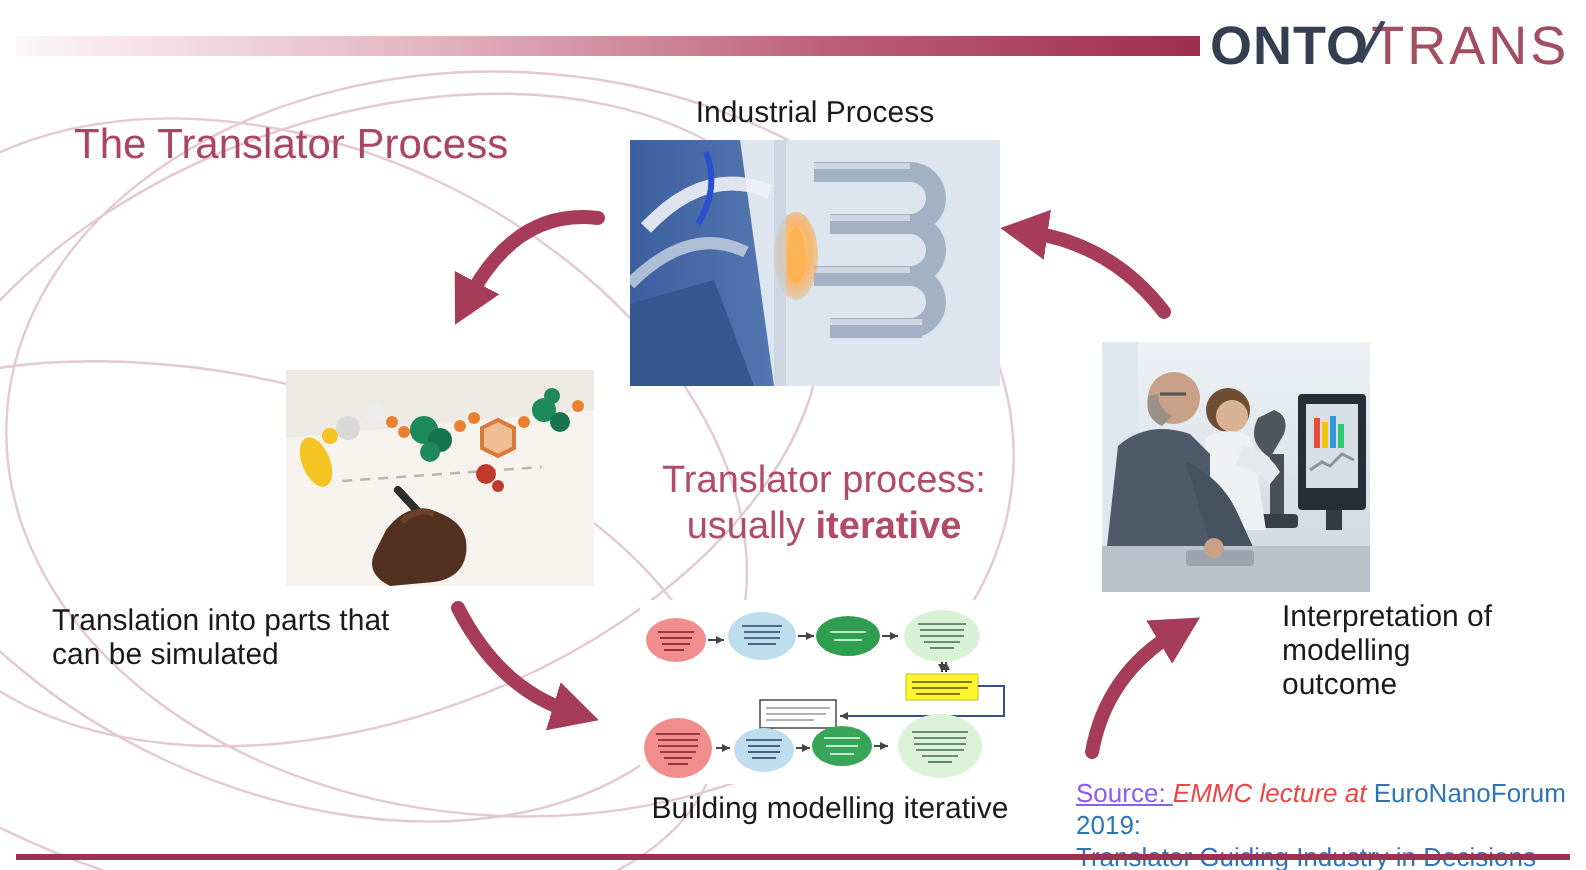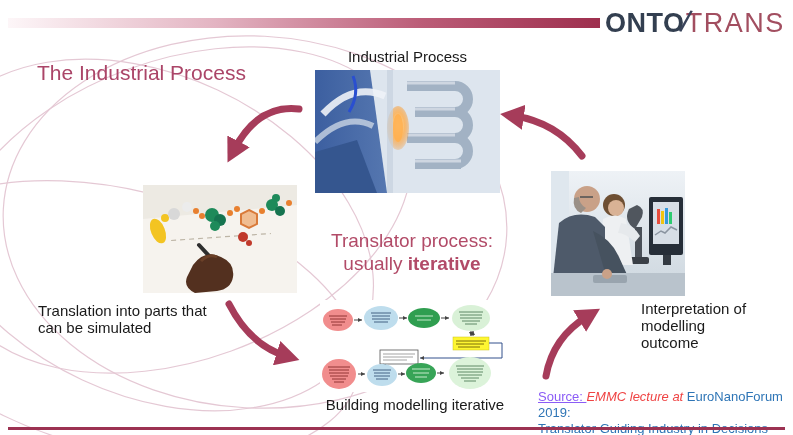--- a/index.html
+++ b/index.html
@@ -15,21 +15,21 @@
   .logo-onto{font-weight:700;color:#333f50;}
   .logo-slash{display:inline-block;transform:rotate(14deg) translateY(-1px);margin:0 -4px;
               font-weight:400;font-size:31px;color:#39435a;}
   .logo-trans{font-weight:400;color:#a24e60;letter-spacing:1.5px;}
   
   .decor{position:absolute;left:0;top:0;z-index:0;}
   
   .title{position:absolute;left:37px;top:61px;font-size:21px;color:#ab4568;z-index:2;}
   .lbl-industrial{position:absolute;left:315px;top:48px;width:185px;text-align:center;
                   font-size:15px;z-index:2;}
-  .txt-left{position:absolute;left:38px;top:302px;width:220px;font-size:15px;line-height:17px;z-index:2;}
+  .txt-left{position:absolute;left:26px;top:302px;width:220px;font-size:15px;line-height:17px;z-index:2;}
   .txt-center{position:absolute;left:317px;top:229px;width:190px;text-align:center;
               font-size:19px;line-height:23px;color:#b24b68;z-index:2;}
   .txt-center b{font-weight:700;}
   .lbl-workflow{position:absolute;left:315px;top:396px;width:200px;text-align:center;
                 font-size:15px;z-index:2;}
   .txt-interp{position:absolute;left:641px;top:300px;width:130px;font-size:15px;line-height:17px;z-index:2;}
   .source{position:absolute;left:538px;top:389px;width:252px;font-size:13px;line-height:16px;z-index:2;}
   .source .s-prefix{color:#8b5cf6;text-decoration:underline;}
   .source .s-italic{color:#ef4444;font-style:italic;}
   .source .s-link{color:#2e75b6;}
@@ -59,21 +59,21 @@
   </svg>
 
   <div class="bar-left"></div>
   <div class="logo">
     <span class="logo-onto">ONTO</span>
       <span class="logo-slash">/</span>
       <span class="logo-trans">TRANS</span>
   </div>
   <div class="bar-right"></div>
 
-  <div class="title">The Industrial Process</div>
+  <div class="title">The Translator Process</div>
 
   <div class="lbl-industrial">Industrial Process</div>
   <div class="photo ph-industrial">
     <svg width="185" height="123" viewBox="0 0 185 123">
       <defs>
         <linearGradient id="indbg" x1="0" y1="0" x2="1" y2="0">
           <stop offset="0" stop-color="#3c5fa0"></stop>
             <stop offset="1" stop-color="#7d9cc8"></stop>
         </linearGradient>
         <radialGradient id="flame" cx="0.5" cy="0.45" r="0.6">

